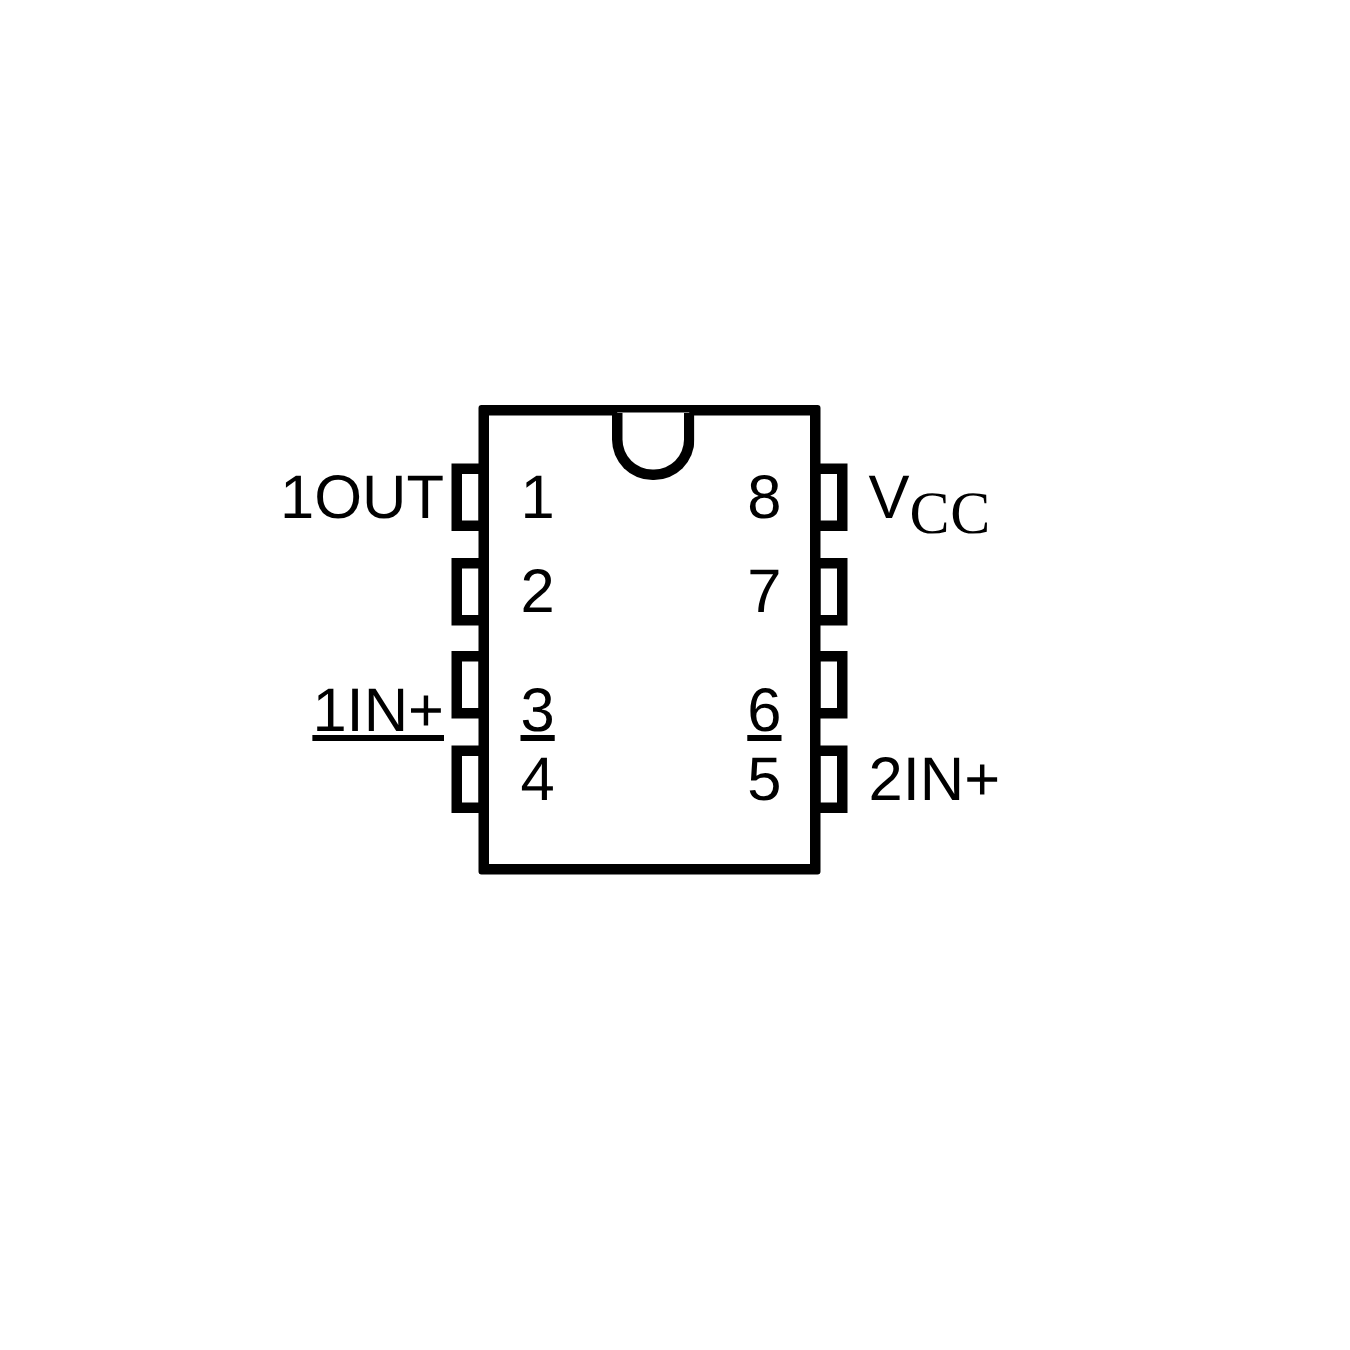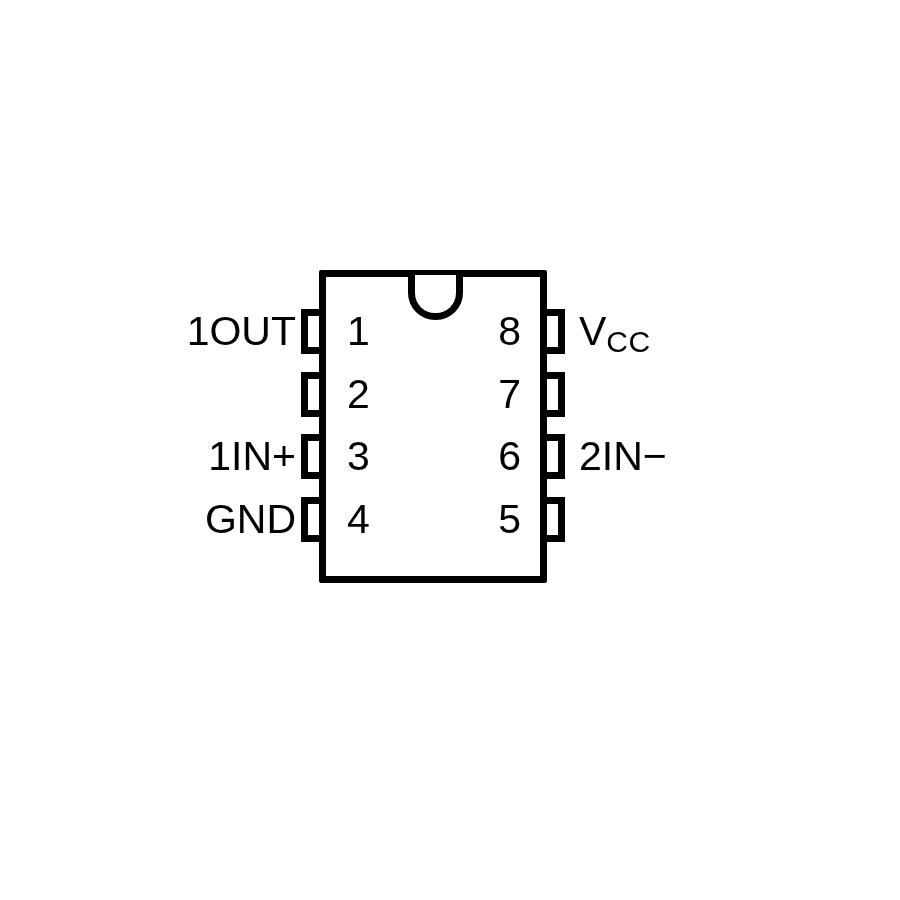--- a/index.html
+++ b/index.html
@@ -60,30 +60,31 @@
     line-height: 1;
     white-space: nowrap;
     color: var(--line);
     z-index: 4;
   }
   .num.left   { left: 347px; }
   .num.right  { right: 379px; }
   .lab.left   { right: 604px; }
   .lab.right  { left: 579px; }
   .sub {
-    font-size: 30px;
+    font-size: 40px;
     vertical-align: baseline;
     position: relative;
     top: 10px;
     letter-spacing: 0.5px;
+    font-family: Liberation Serif, serif;
   }
   
   .r0 { top: 309px; }
   .r1 { top: 372px; }
-  .r2 { top: 434px; }
+  .r2 { top: 451px; text-decoration: underline; }
   .r3 { top: 497px; }
   
   .s0 { top: 309px; }
   .s1 { top: 372px; }
   .s2 { top: 434px; }
   .s3 { top: 497px; }
 </style>
 </head>
 <body>
 
@@ -97,31 +98,30 @@
   <div class="stub left s2"></div>
   <div class="stub left s3"></div>
 
   <div class="stub right s0"></div>
   <div class="stub right s1"></div>
   <div class="stub right s2"></div>
   <div class="stub right s3"></div>
 
   <div class="row lab left r0">1OUT</div>
   <div class="row lab left r2">1IN+</div>
-  <div class="row lab left r3">GND</div>
 
   <div class="row num left r0">1</div>
   <div class="row num left r1">2</div>
   <div class="row num left r2">3</div>
   <div class="row num left r3">4</div>
 
   <div class="row num right r0">8</div>
   <div class="row num right r1">7</div>
   <div class="row num right r2">6</div>
   <div class="row num right r3">5</div>
 
   <div class="row lab right r0">
       <span>V</span>
       <span class="sub">CC</span>
     </div>
-  <div class="row lab right r2">2IN−</div>
+  <div class="row lab right r3">2IN+</div>
 
 </div>
 
 </body></html>

